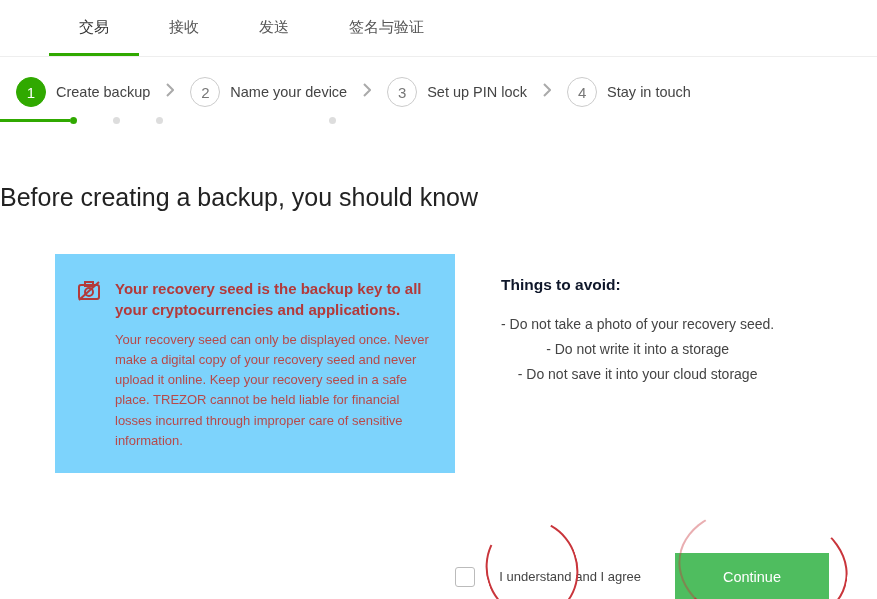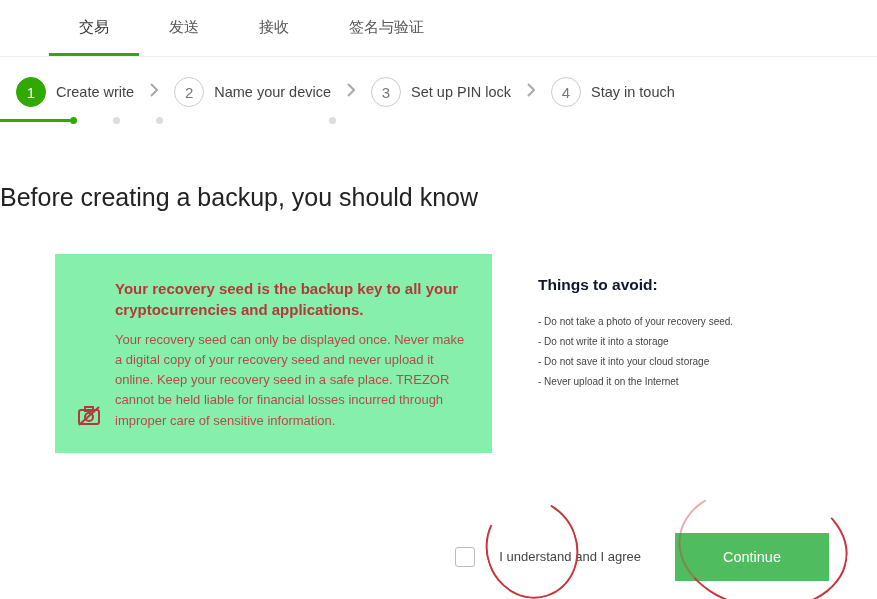--- a/index.html
+++ b/index.html
@@ -13,51 +13,51 @@
 .step.current .step-num { background: #30a900; color: #fff; border-color: #30a900; }
 .step-label { font-size: 14.5px; color: #444; }
 .chev { color: #999; padding: 0 10px; }
 .progress-dots { display: flex; align-items: center; padding: 0 0 2px 0; height: 8px; position: relative; }
 .progress-line { height: 3px; background: #30a900; width: 70px; }
 .dot { width: 7px; height: 7px; border-radius: 50%; background: #ddd; margin: 0 18px; }
 .dot.active { background: #30a900; margin-left: 0; }
 .dot-gap { width: 130px; }
 .heading { font-size: 25px; font-weight: 400; color: #222; margin: 58px 0 42px; }
 .content { display: flex; padding: 0 55px 0 55px; gap: 46px; }
-.warn-box { background: #86efac; padding: 24px 22px 22px 22px; width: 437px; display: flex; gap: 14px; align-items: flex-end; }
+.warn-box { background: #7dd3fc; padding: 24px 22px 22px 22px; width: 400px; display: flex; gap: 14px; }
 .warn-icon { flex: none; margin-top: 2px; }
 .warn-title { font-weight: 700; color: #b33a3a; font-size: 15px; line-height: 1.4; margin-bottom: 10px; }
 .warn-text { color: #b74a4a; font-size: 13px; line-height: 1.55; }
 .avoid { padding-top: 22px; }
 .avoid-title { font-weight: 700; font-size: 15.5px; color: #0f172a; margin-bottom: 22px; }
-.avoid-list { font-size: 10px; color: #444; }
+.avoid-list { font-size: 14px; color: #444; text-align: center; }
 .avoid-list div { margin-bottom: 9px; }
 .footer { display: flex; justify-content: flex-end; align-items: center; padding: 80px 48px 18px 0; gap: 34px; position: relative; }
 .check-row { display: flex; align-items: center; gap: 24px; }
 .checkbox { width: 20px; height: 20px; border: 1.5px solid #bbb; border-radius: 3px; background: #fff; }
 .check-label { font-size: 13px; color: #444; }
 .continue-btn { background: #4fbd5f; color: #fff; border: none; padding: 16px 48px; font-size: 14.5px; cursor: pointer; }
 .circle-annot { position: absolute; border: 2.5px solid #c9353b; border-radius: 50%; pointer-events: none; }
 .circle1 { width: 92px; height: 100px; top: 46px; left: 486px; border-top-color: transparent; transform: rotate(-18deg); }
 .circle2 { width: 170px; height: 122px; top: 34px; left: 678px; border-top-color: transparent; border-left-color: rgba(201,53,59,.4); transform: rotate(8deg); }
 </style>
 </head>
 <body>
 
 <div class="tabs">
   <div class="tab active">交易</div>
+  <div class="tab">接收</div>
   <div class="tab">发送</div>
-  <div class="tab">接收</div>
   <div class="tab">签名与验证</div>
 </div>
 
 <div class="steps">
   <div class="step current">
     <div class="step-num">1</div>
-    <div class="step-label">Create write</div>
+    <div class="step-label">Create backup</div>
   </div>
   <div class="chev">
     <svg width="8" height="14" viewBox="0 0 8 14">
         <path d="M1 1l6 6-6 6" stroke="#aaa" stroke-width="2" fill="none"></path>
       </svg>
   </div>
   <div class="step">
     <div class="step-num">2</div>
     <div class="step-label">Name your device</div>
   </div>
@@ -106,21 +106,20 @@
       <div class="warn-title">Your recovery seed is the backup key to all your cryptocurrencies and applications.</div>
       <div class="warn-text">Your recovery seed can only be displayed once. Never make a digital copy of your recovery seed and never upload it online. Keep your recovery seed in a safe place. TREZOR cannot be held liable for financial losses incurred through improper care of sensitive information.</div>
     </div>
   </div>
   <div class="avoid">
     <div class="avoid-title">Things to avoid:</div>
     <div class="avoid-list">
       <div>- Do not take a photo of your recovery seed.</div>
       <div>- Do not write it into a storage</div>
       <div>- Do not save it into your cloud storage</div>
-      <div>- Never upload it on the Internet</div>
     </div>
   </div>
 </div>
 
 <div class="footer">
   <div class="circle-annot circle1"></div>
   <div class="circle-annot circle2"></div>
   <div class="check-row">
     <div class="checkbox"></div>
     <div class="check-label">I understand and I agree</div>

